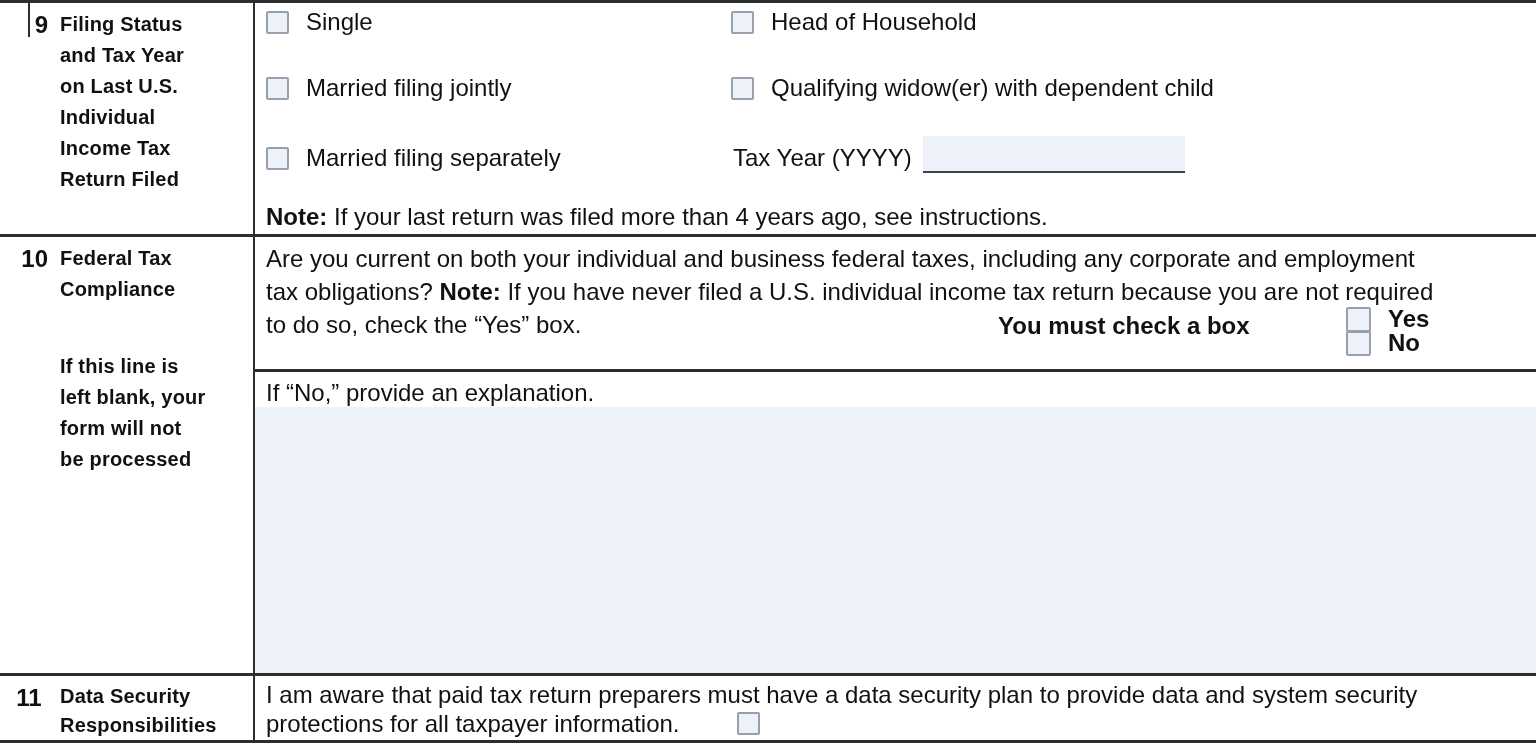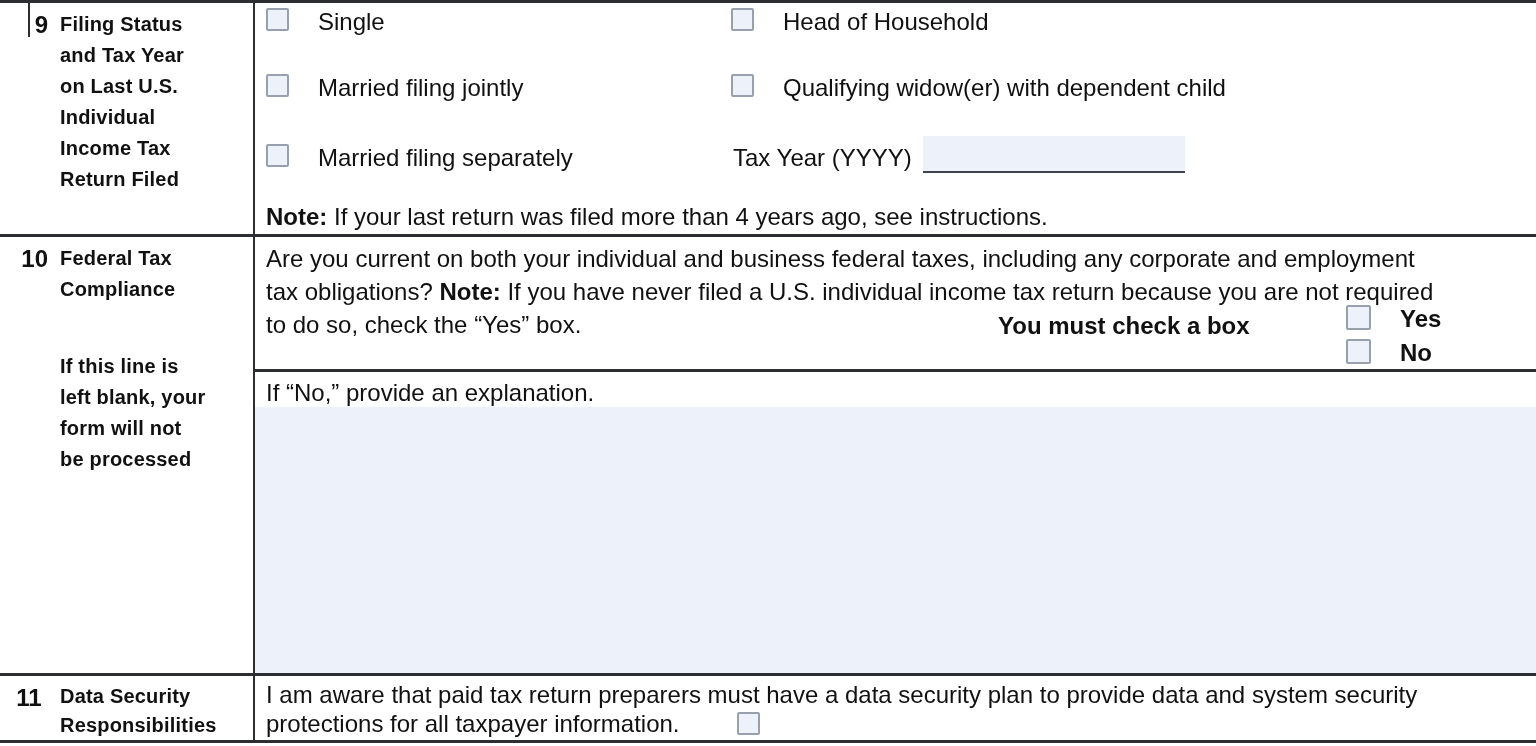--- a/index.html
+++ b/index.html
@@ -11,21 +11,21 @@
   .num {
     position:absolute; width:38px; left:10px; text-align:right;
     font-size:24px; font-weight:bold; line-height:31px; white-space:nowrap;
   }
   .lbl {
     position:absolute; left:60px; font-size:20px; font-weight:bold;
     line-height:31px; white-space:nowrap; letter-spacing:0.2px;
   }
   .txt { position:absolute; font-size:24px; line-height:33px; white-space:nowrap; }
   .txt b { font-weight:bold; }
-  .opt { position:absolute; display:flex; gap:29px; }
+  .opt { position:absolute; display:flex; align-items:center; gap:17px; }
   .optlabel { font-size:24px; white-space:nowrap; }
   .cb {
     width:23px; height:23px; box-sizing:border-box; flex:0 0 auto;
     background:#edf1f9; border:2px solid #99a0ad; border-radius:2px; cursor:pointer;
   }
   .cb.lg { width:25px; height:25px; }
   .cb.abs { position:absolute; }
   .bold { font-weight:bold; }
   .taxyear {
     position:absolute; left:923px; top:136px; width:262px; height:37px;
@@ -108,21 +108,21 @@
     <div><span>tax obligations? </span><b>Note:</b><span> If you have never filed a U.S. individual income tax return because you are not required</span></div>
     <div>to do so, check the “Yes” box.</div>
   </div>
 
   <div class="txt bold" style="left:998px;top:309px;">You must check a box</div>
 
   <div class="opt" style="left:1346px;top:305px;">
     <span class="cb lg"></span>
     <span class="optlabel bold">Yes</span>
   </div>
-  <div class="opt" style="left:1346px;top:339px;">
+  <div class="opt" style="left:1346px;top:329px;">
     <span class="cb lg"></span>
     <span class="optlabel bold">No</span>
   </div>
 
   <div class="txt" style="left:266px;top:376px;">If “No,” provide an explanation.</div>
   <textarea class="expl" style=""></textarea>
 
   <div class="num" style="top:682px;text-align:center;">11</div>
   <div class="lbl" style="top:682px;line-height:29px;">
     <div>Data Security</div>

